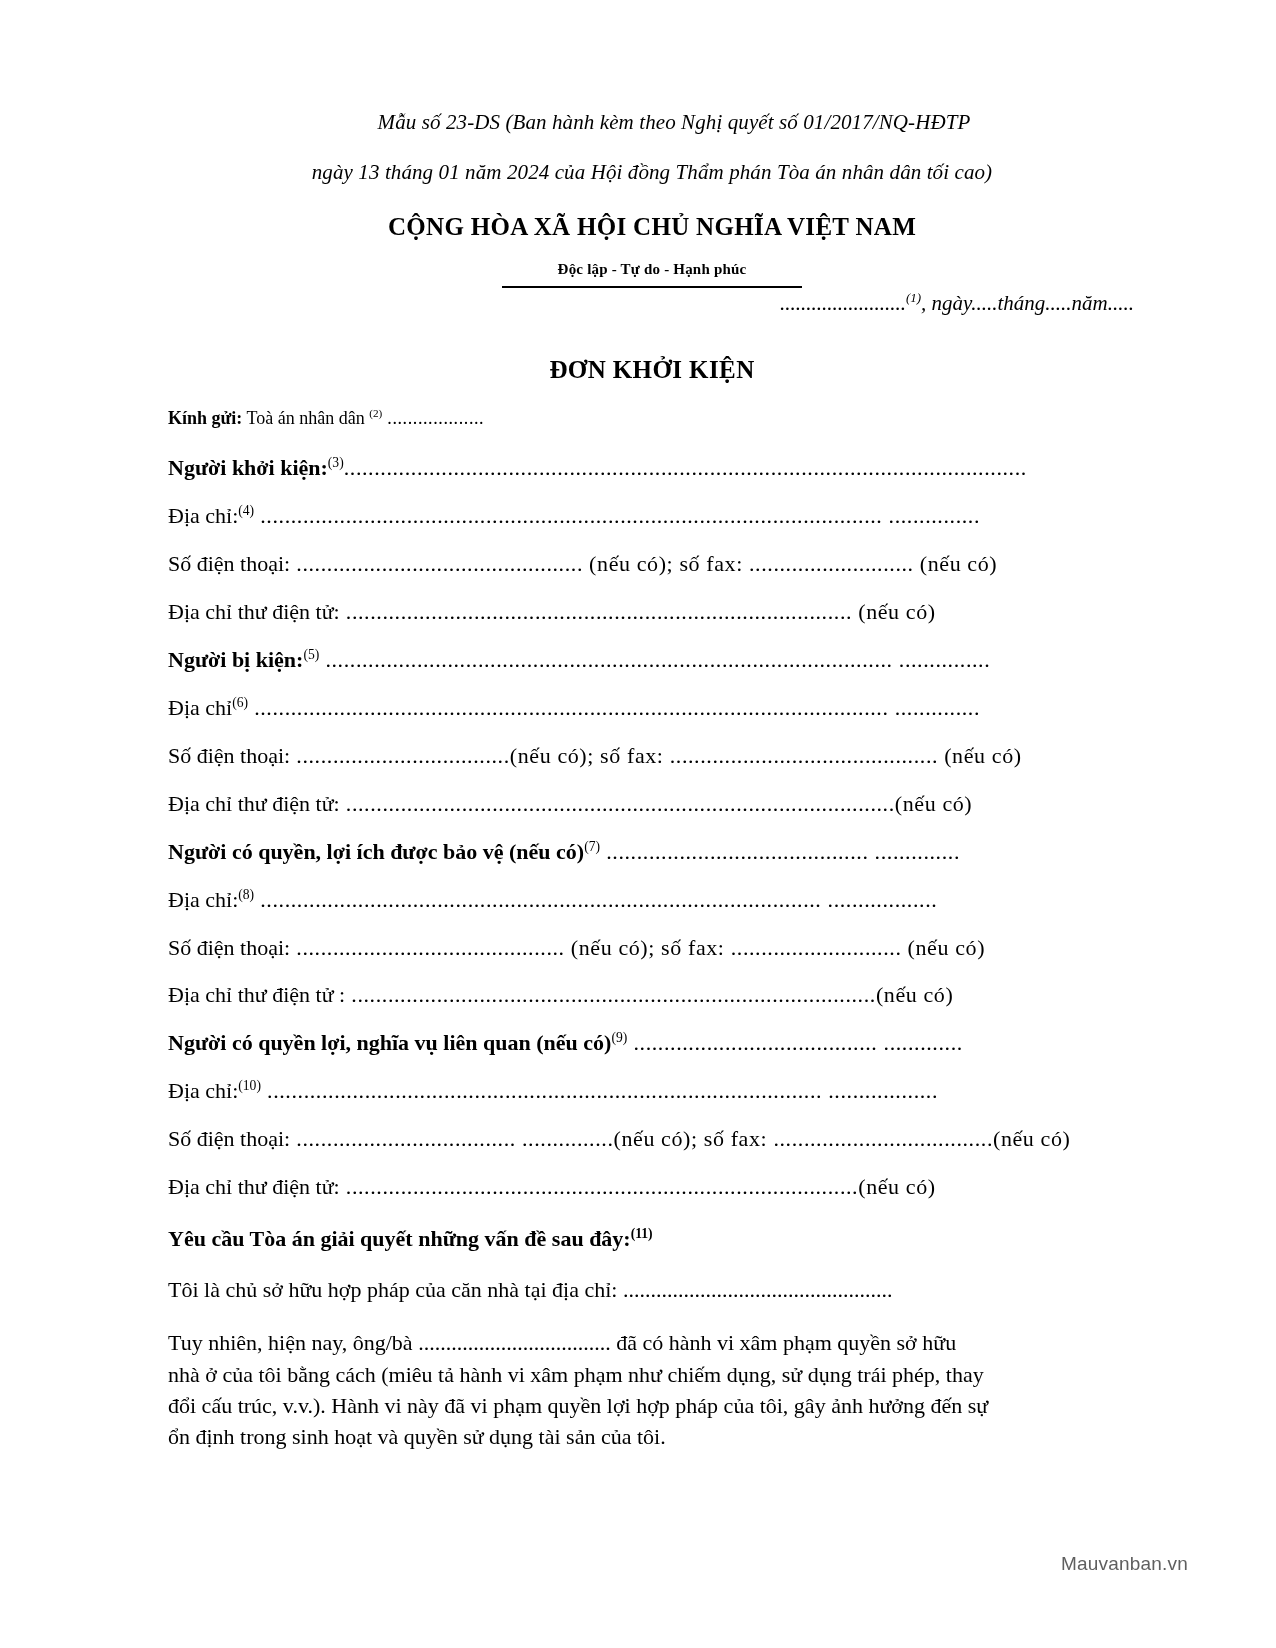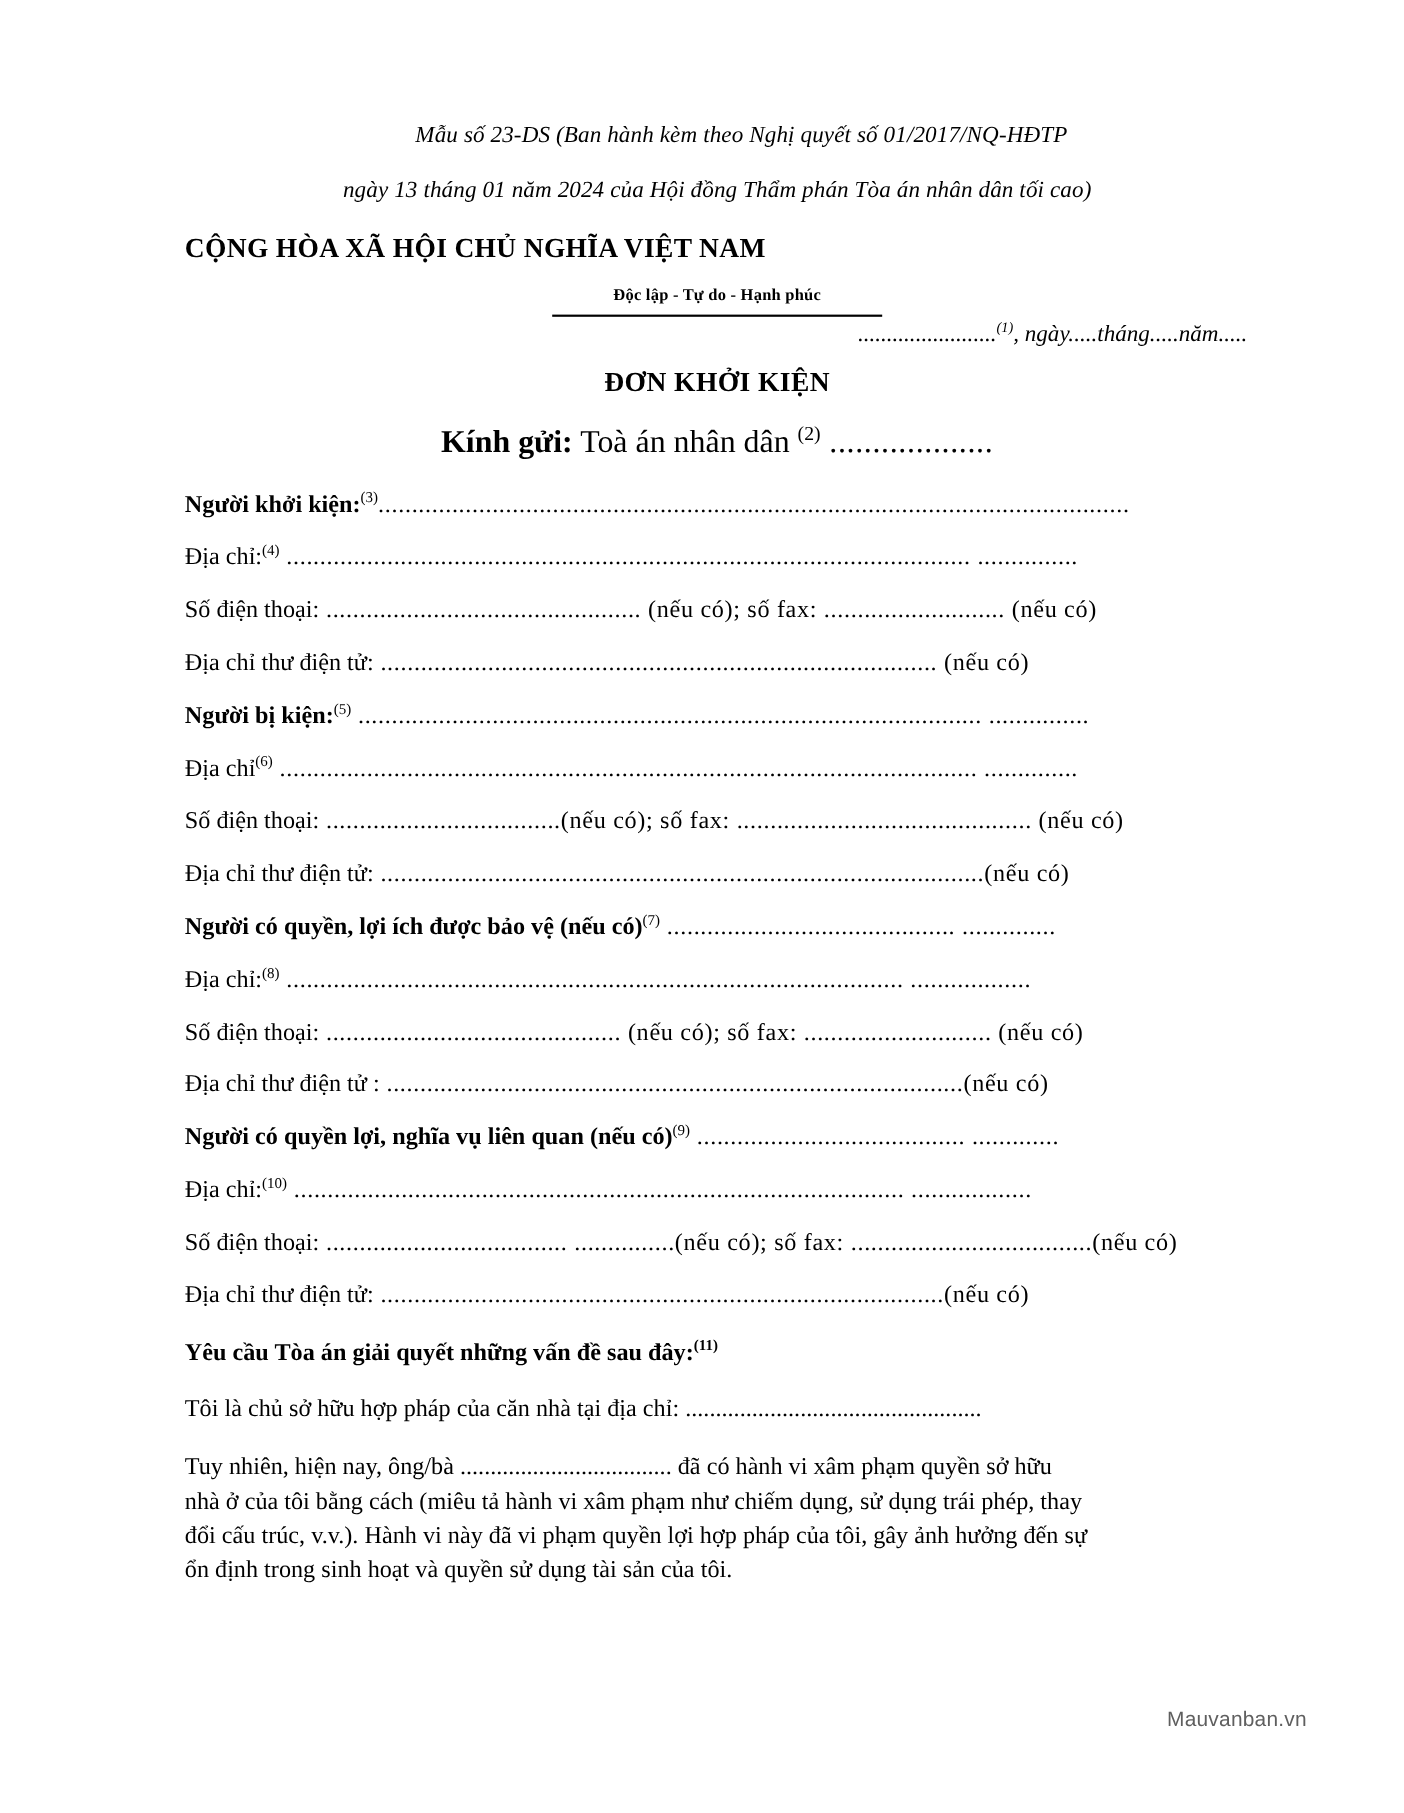--- a/index.html
+++ b/index.html
@@ -29,20 +29,21 @@
     text-align: center;
     font-style: italic;
     font-size: 21px;
     line-height: 1.0;
     letter-spacing: 0.1px;
   }
   .form-ref .l1 { display: block; padding-left: 44px; }
   .form-ref .l2 { display: block; margin-top: 29px; }
 
   .national-title {
+    text-align: center;
     font-weight: bold;
     font-size: 25px;
     margin-top: 30px;
     letter-spacing: 0.3px;
   }
   .national-motto {
     text-align: center;
     font-weight: bold;
     font-size: 15px;
     margin-top: 20px;
@@ -61,27 +62,26 @@
     text-align: right;
     margin-top: 3px;
     padding-right: 2px;
     white-space: nowrap;
   }
 
   .doc-title {
     text-align: center;
     font-weight: bold;
     font-size: 25px;
-    margin-top: 18px;
+    margin-top: 40px;
     letter-spacing: 0.4px;
   }
 
   .recipient {
-    text-align: center;
-    font-size: 29px;
+    font-size: 18px;
     margin-top: 24px;
   }
   .recipient .lead { font-weight: bold; }
 
   
   .row {
     font-size: 22px;
     margin-top: 22px;
     line-height: 1.18;
     white-space: nowrap;

